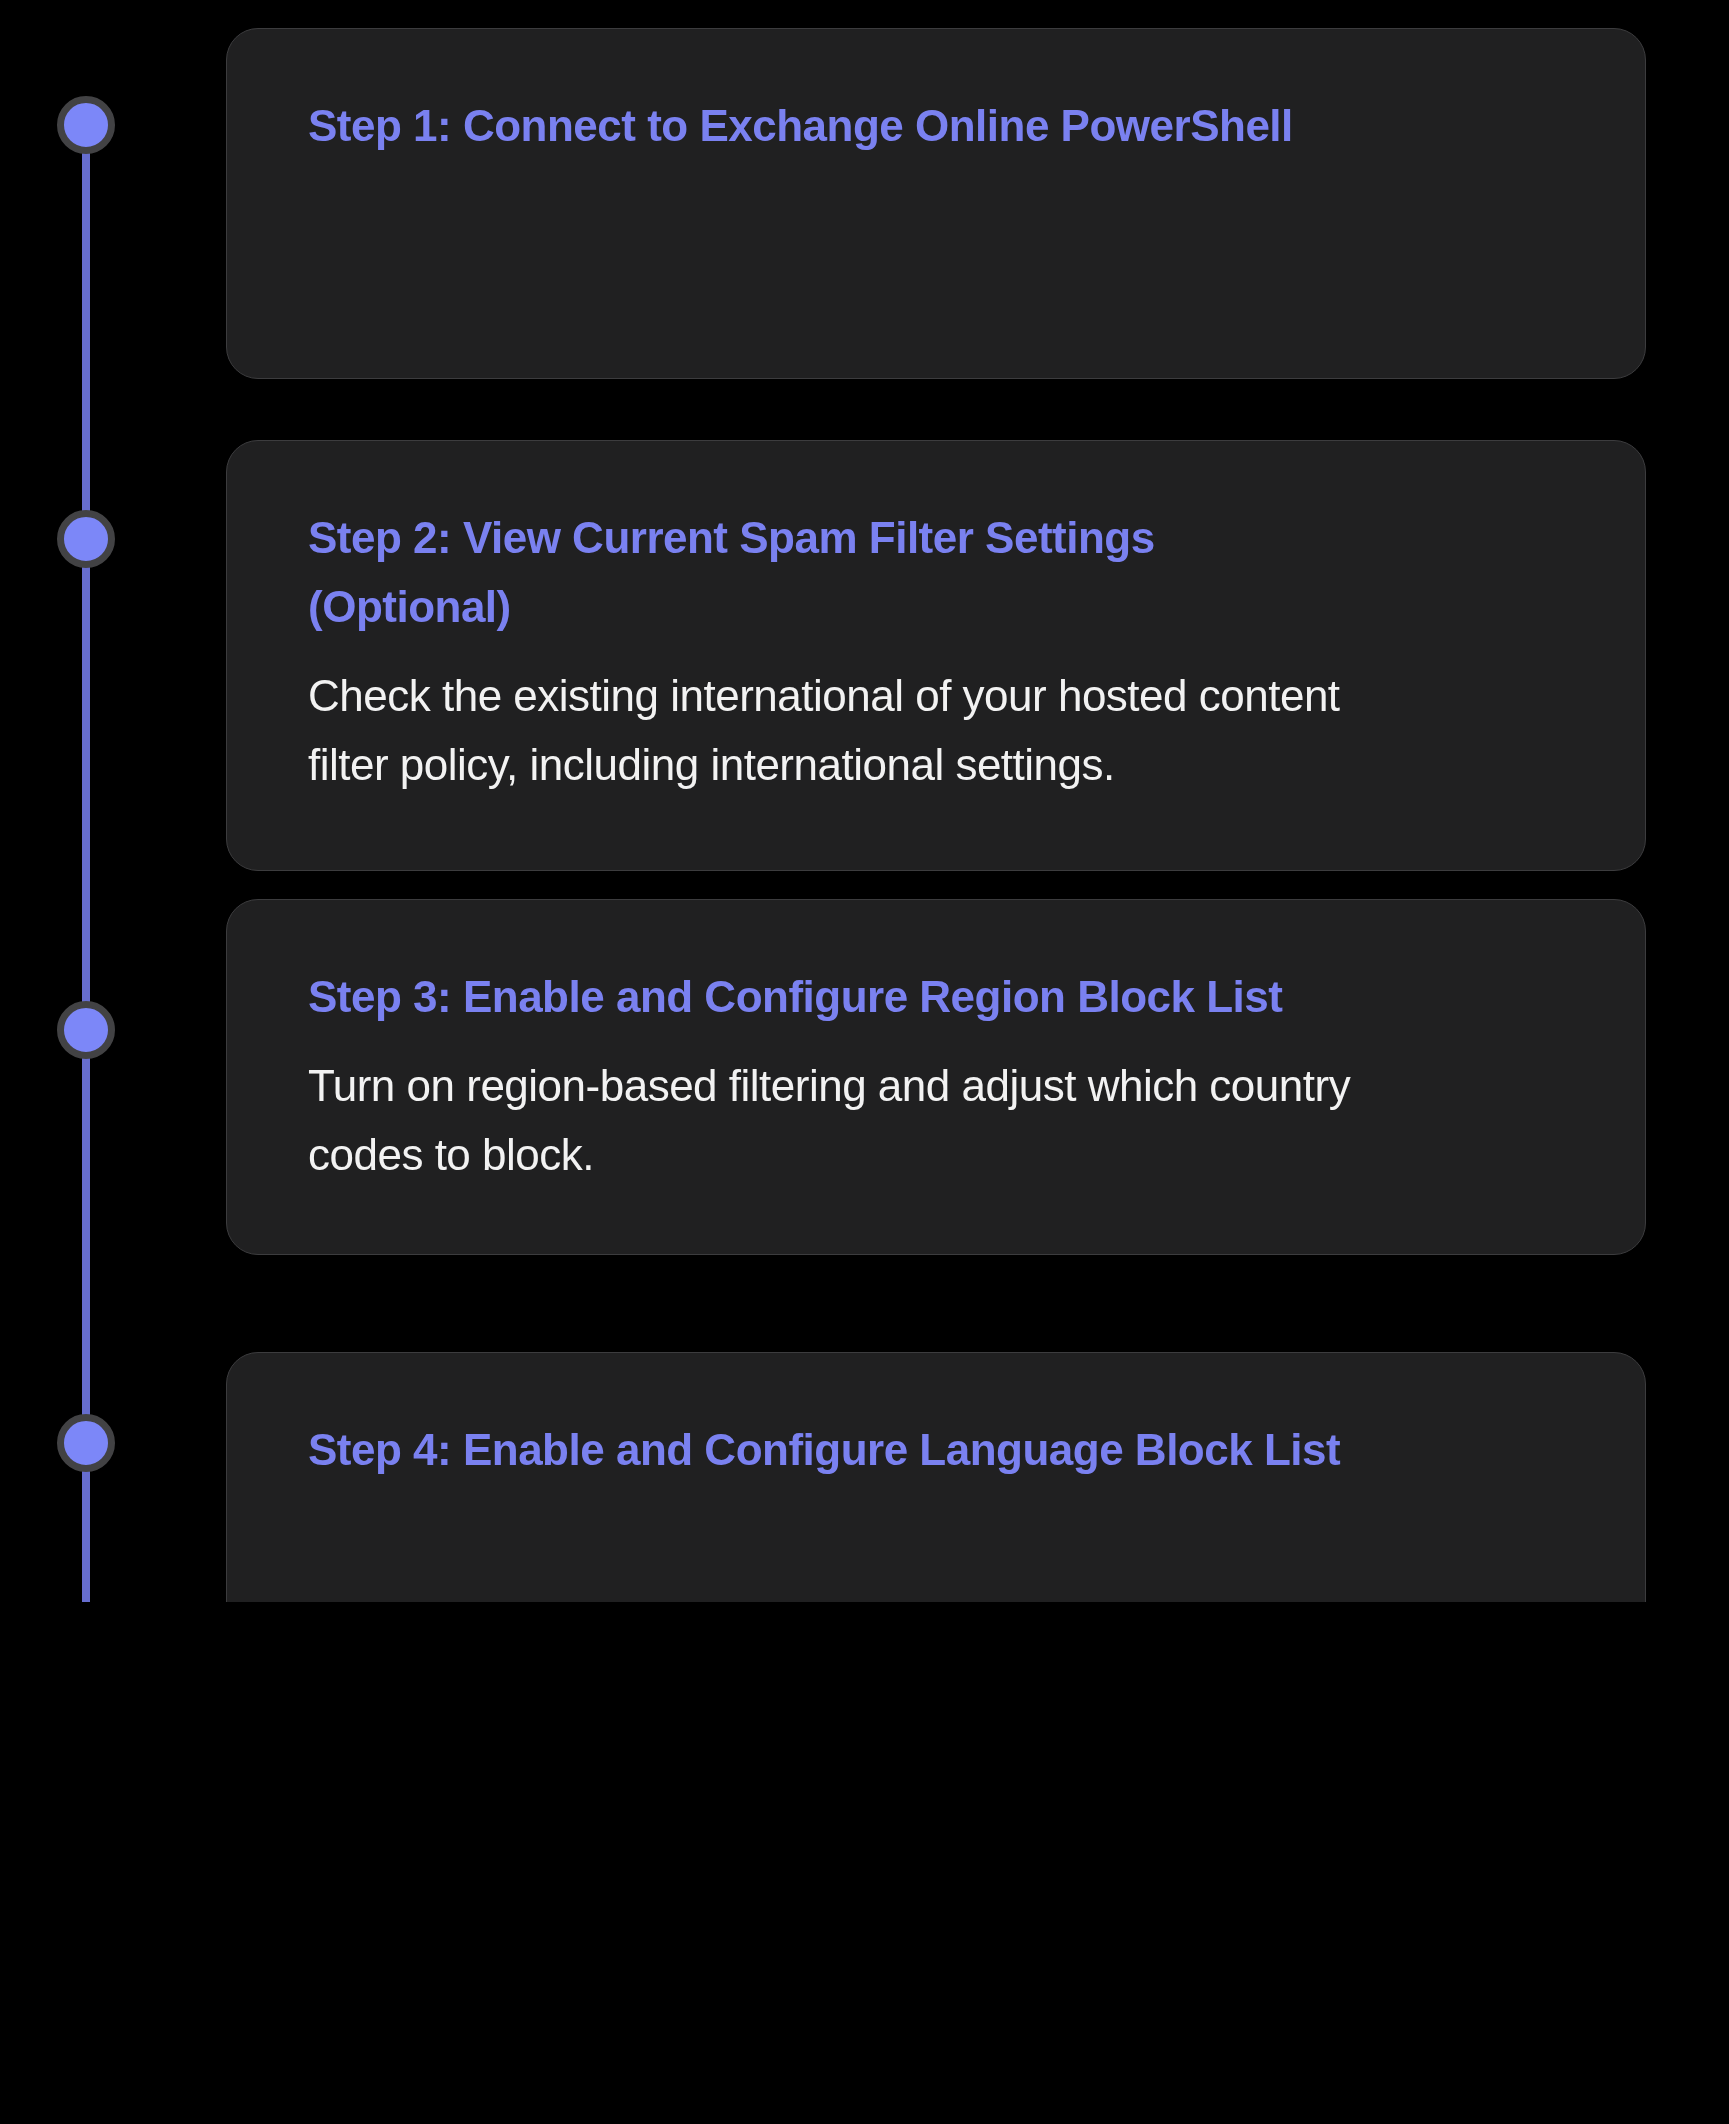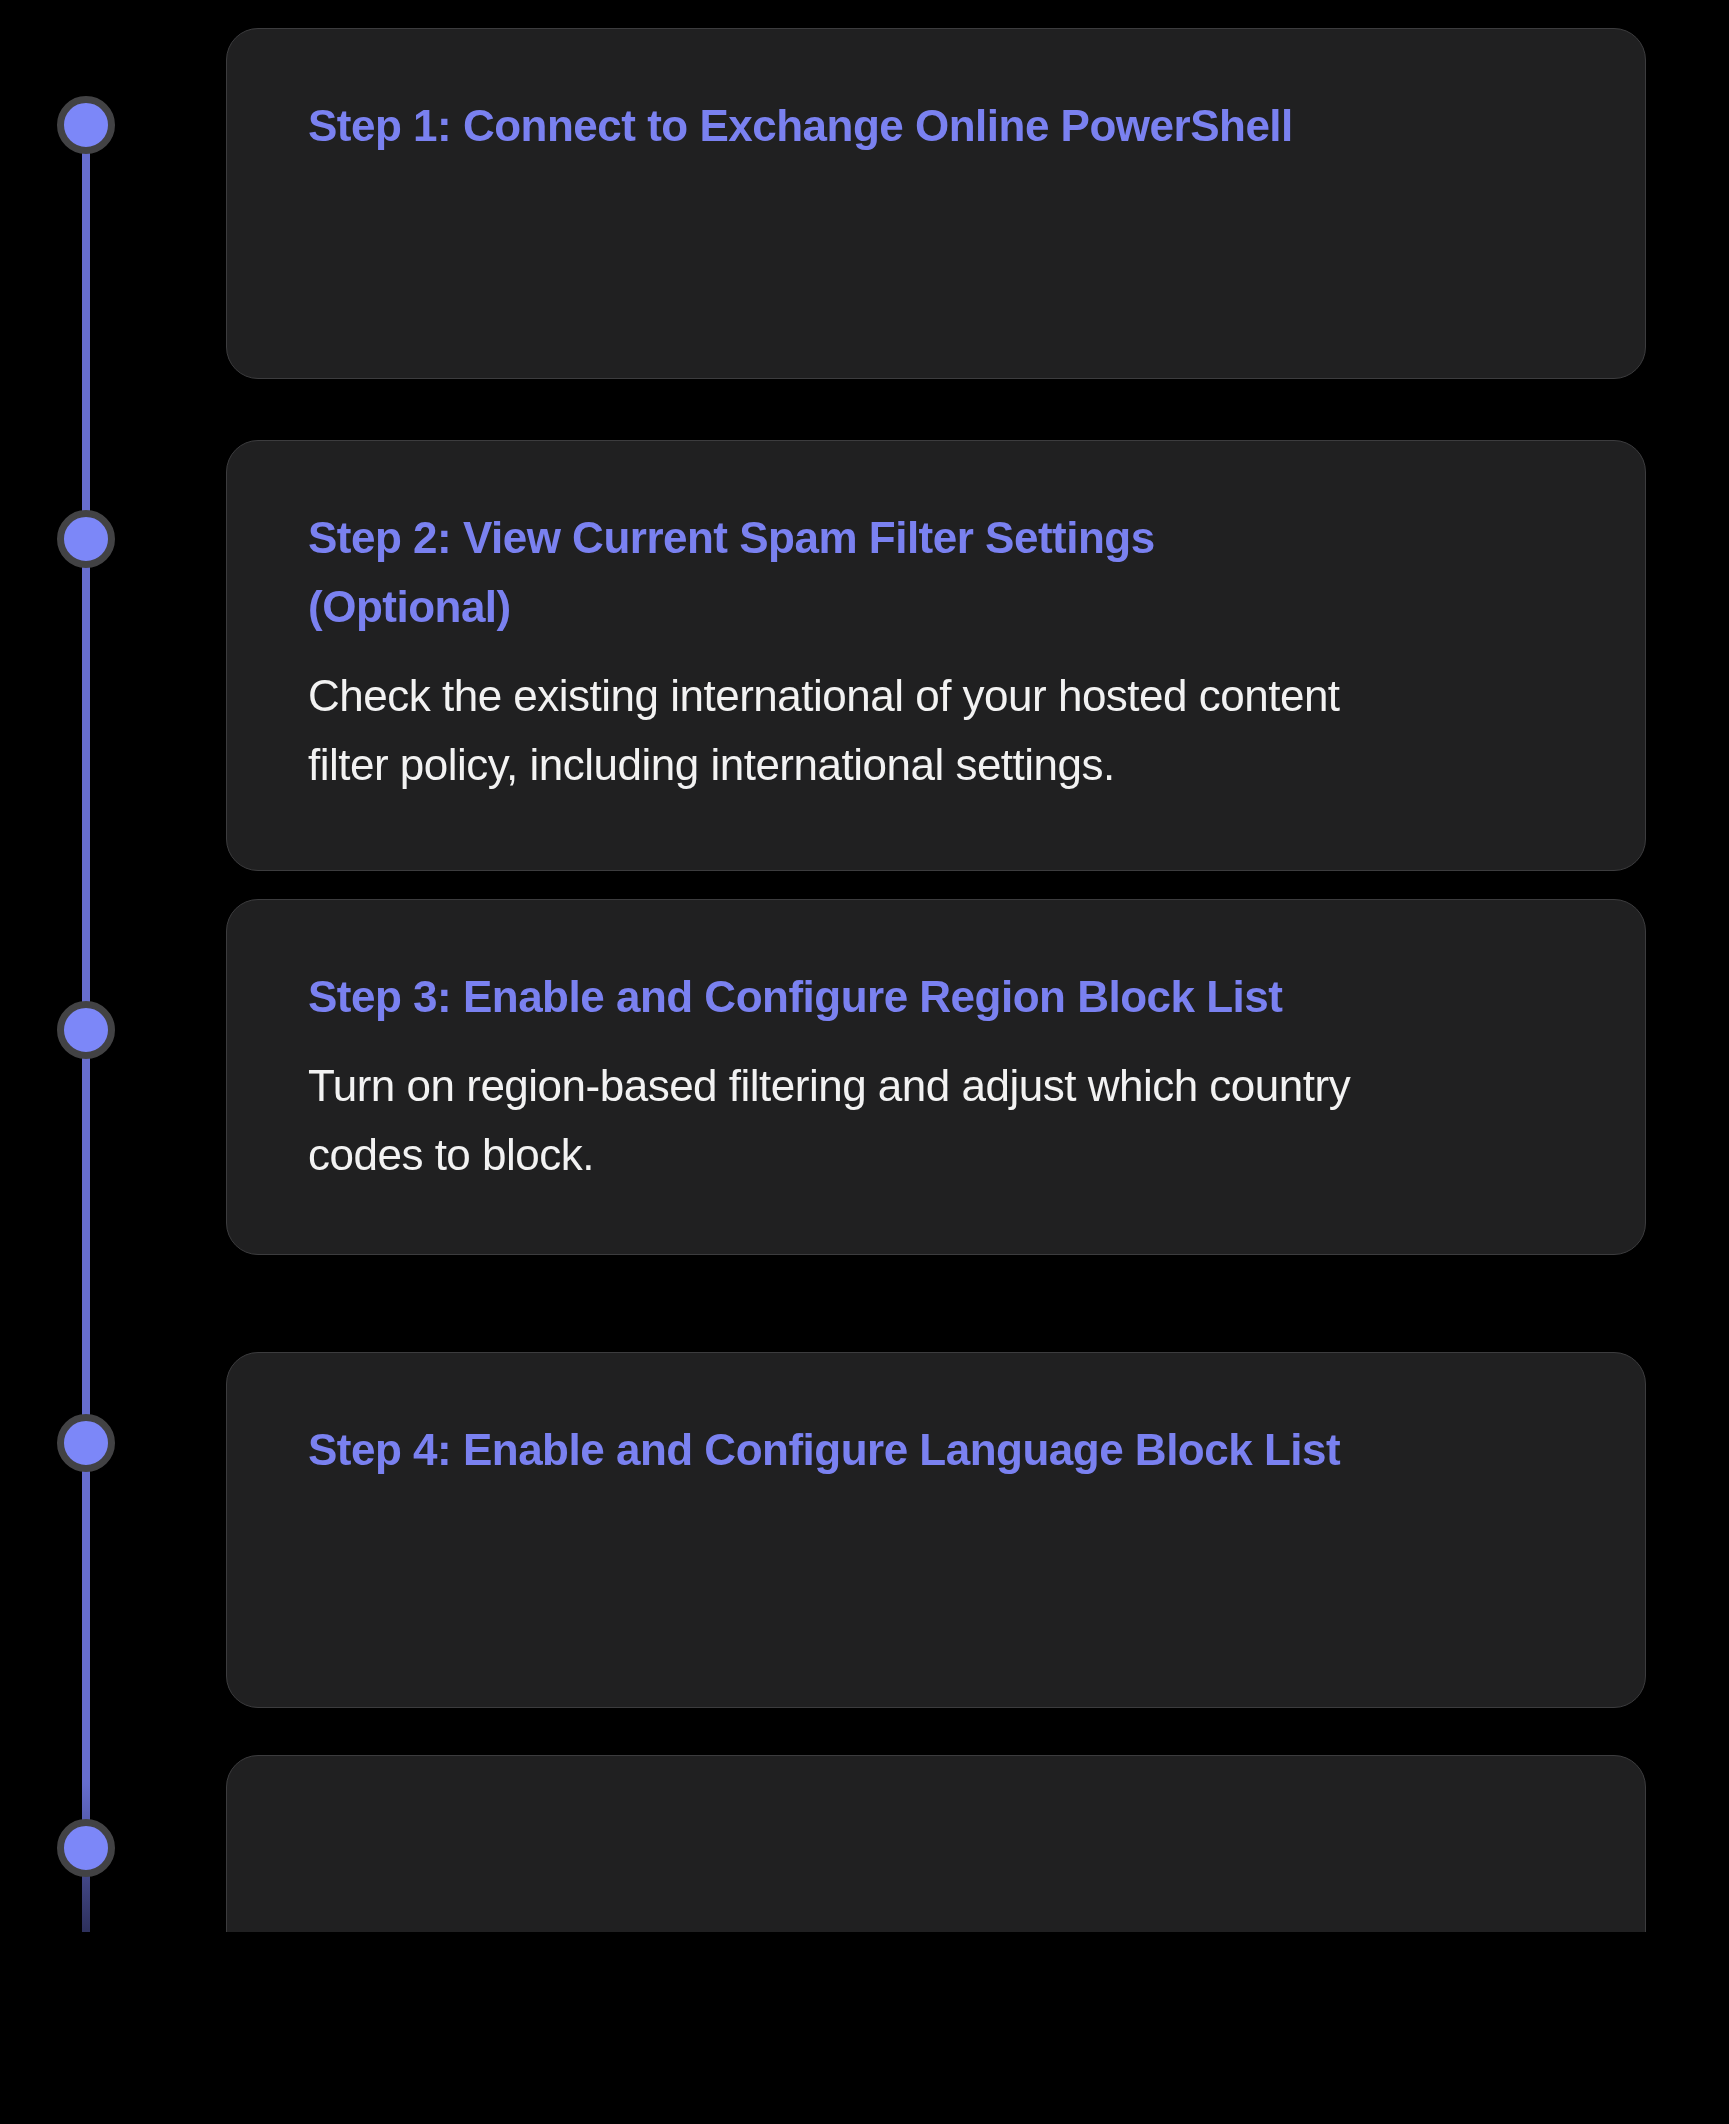--- a/index.html
+++ b/index.html
@@ -3,21 +3,21 @@
 <meta charset="utf-8">
 <style>
   html, body {
     margin: 0;
     padding: 0;
     background: #000000;
   }
   .canvas {
     position: relative;
     width: 1730px;
-    height: 1932px;
+    height: 1602px;
     background: var(--page-bg, #000000);
     overflow: hidden;
     font-family: "Liberation Sans", "DejaVu Sans", sans-serif;
   }
   .tl-line {
     position: absolute;
     left: 82px;
     top: 125px;
     width: 8.4px;
     height: 1927px;

